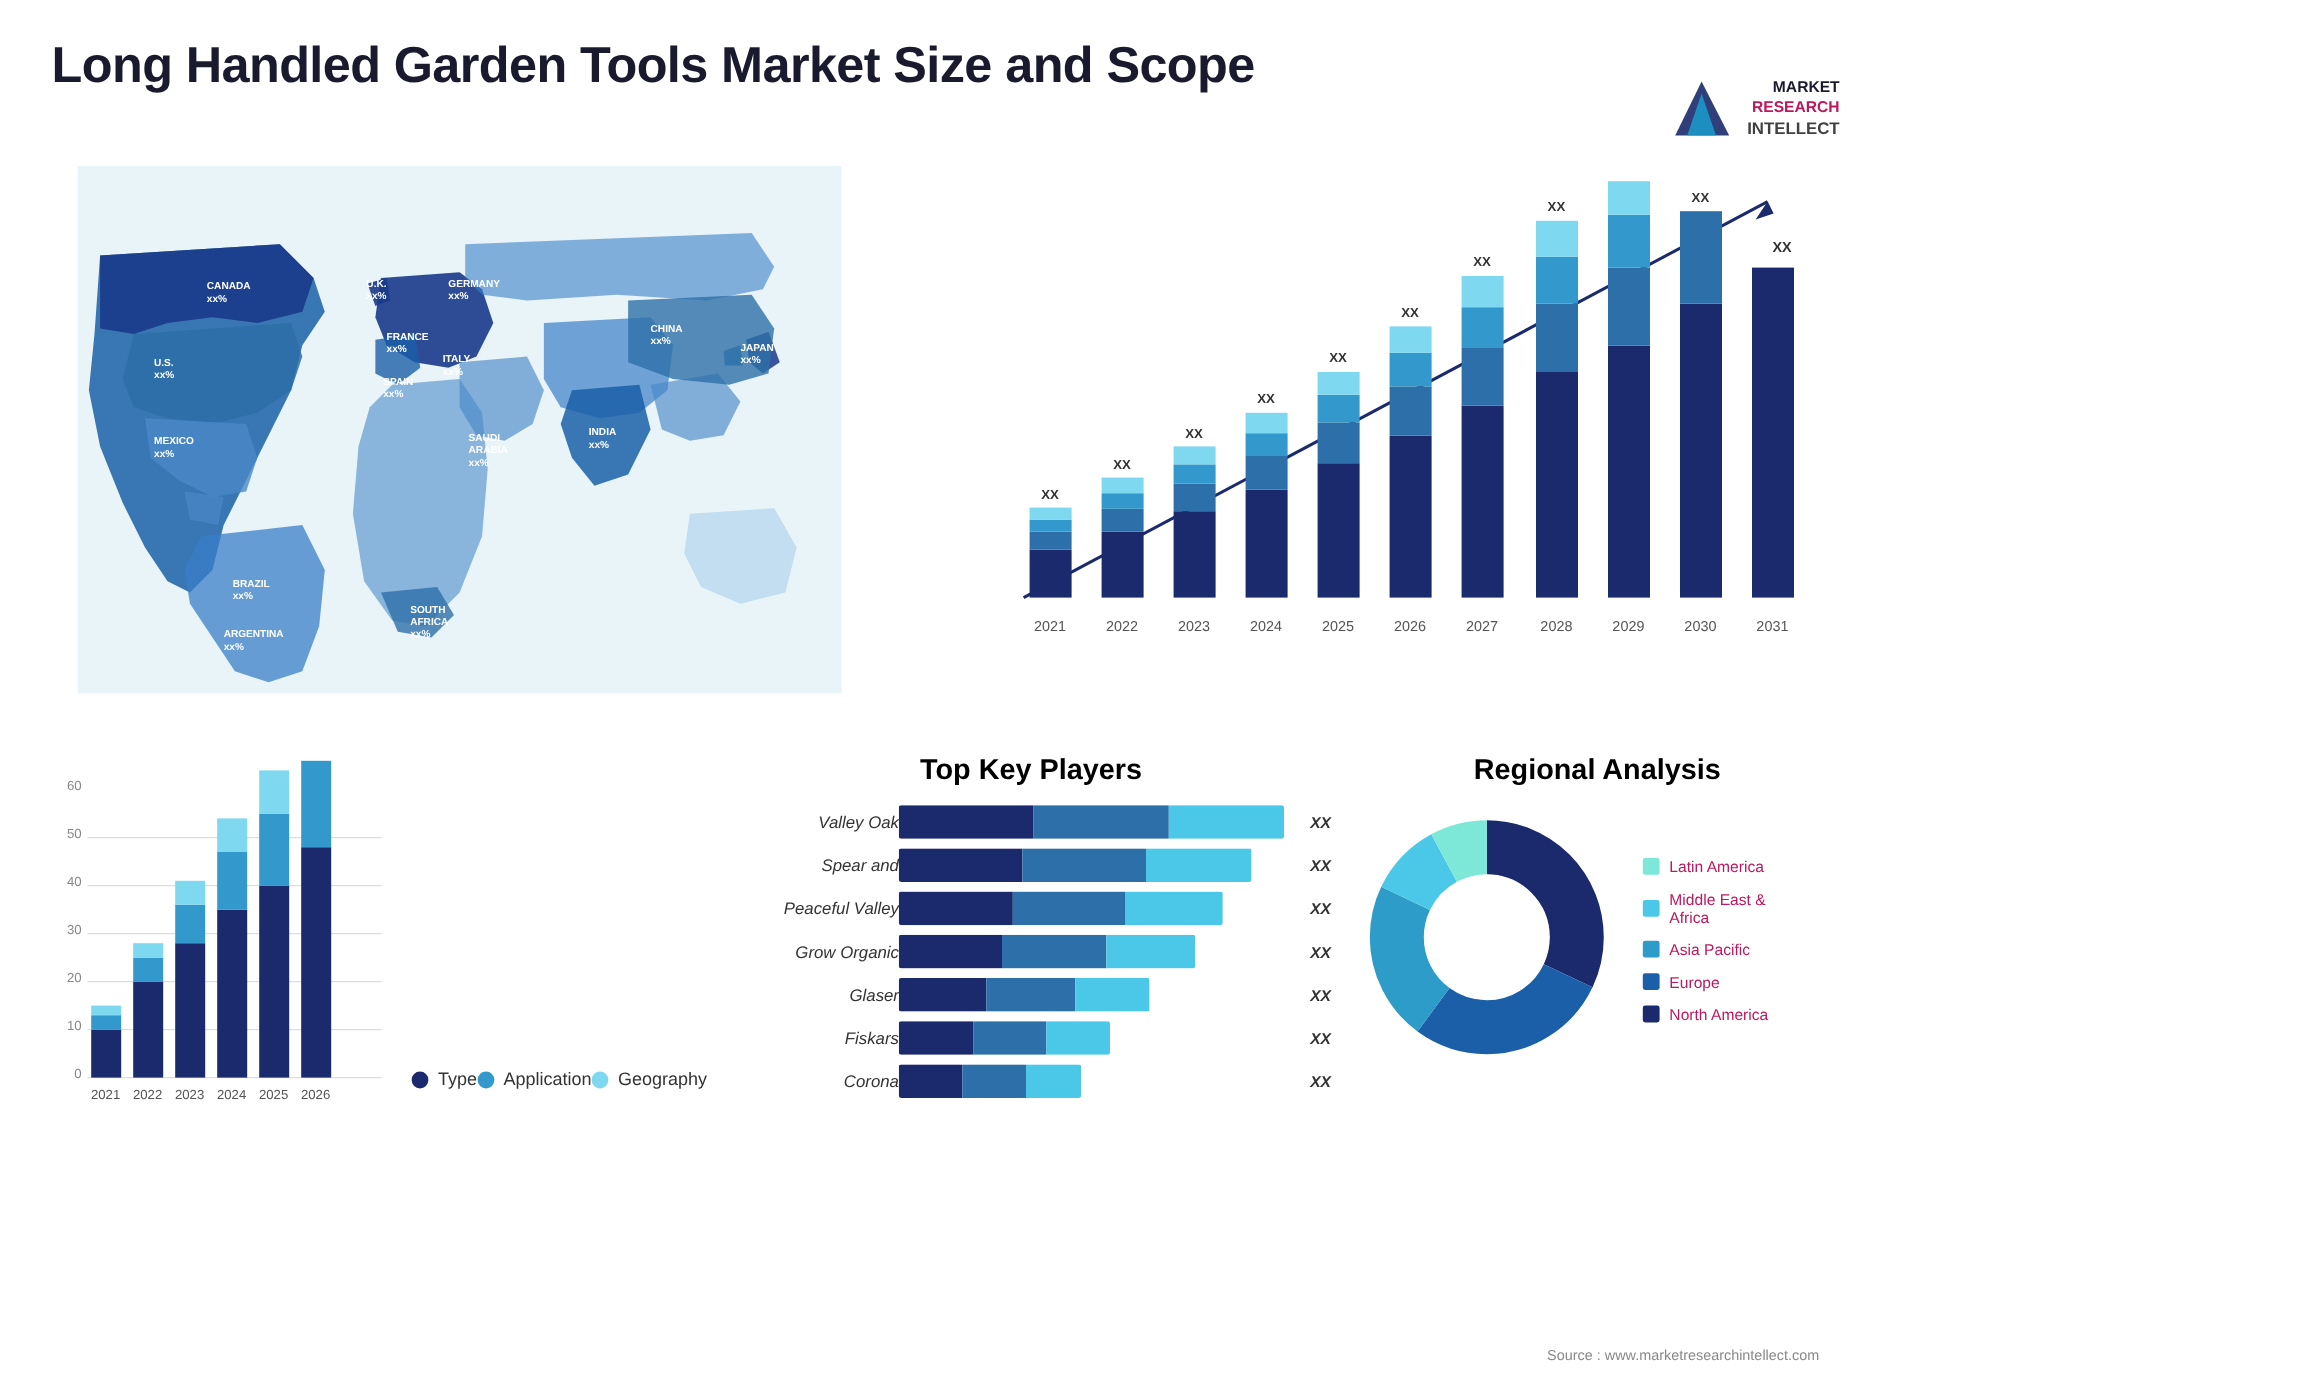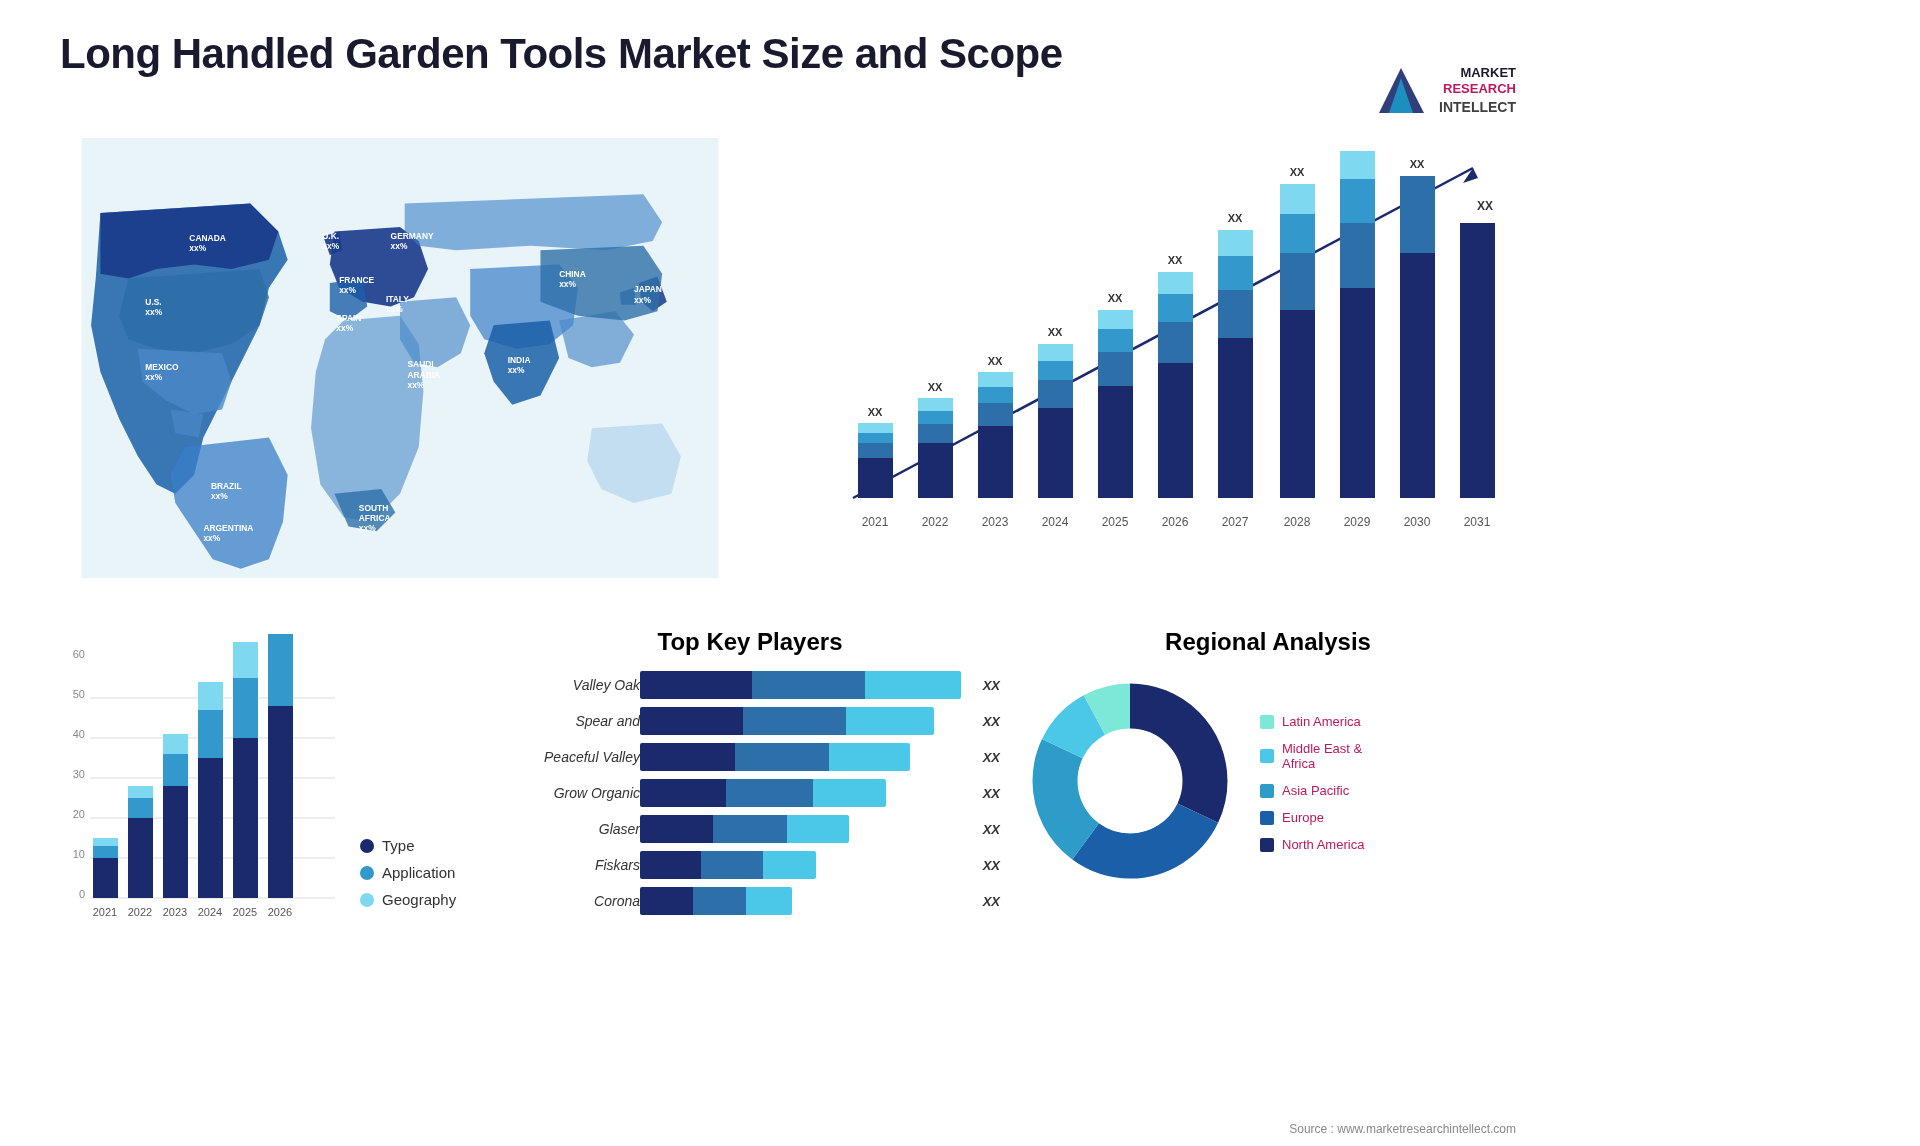--- a/index.html
+++ b/index.html
@@ -7,21 +7,21 @@
       width: 1920px;
       height: 1146px;
       background: #fff;
       font-family: Arial, sans-serif;
       overflow: hidden;
     }
 
     .page-container {
       width: 1576px;
       height: 1146px;
-      padding: 30px 60px;
+      padding: 30px 43px;
       position: relative;
     }
 
     
     .header {
       display: flex;
       justify-content: space-between;
       align-items: flex-start;
       margin-bottom: 20px;
     }
@@ -160,22 +160,21 @@
 
     
     .seg-chart-container {
       display: flex;
       gap: 20px;
       align-items: flex-end;
     }
 
     .seg-legend {
       display: flex;
-      flex-direction: column;
-      gap: 10px;
+      flex-direction: row;
       justify-content: center;
       padding-bottom: 20px;
     }
 
     .legend-item {
       display: flex;
       align-items: center;
       gap: 8px;
       font-size: 15px;
       color: #333;

